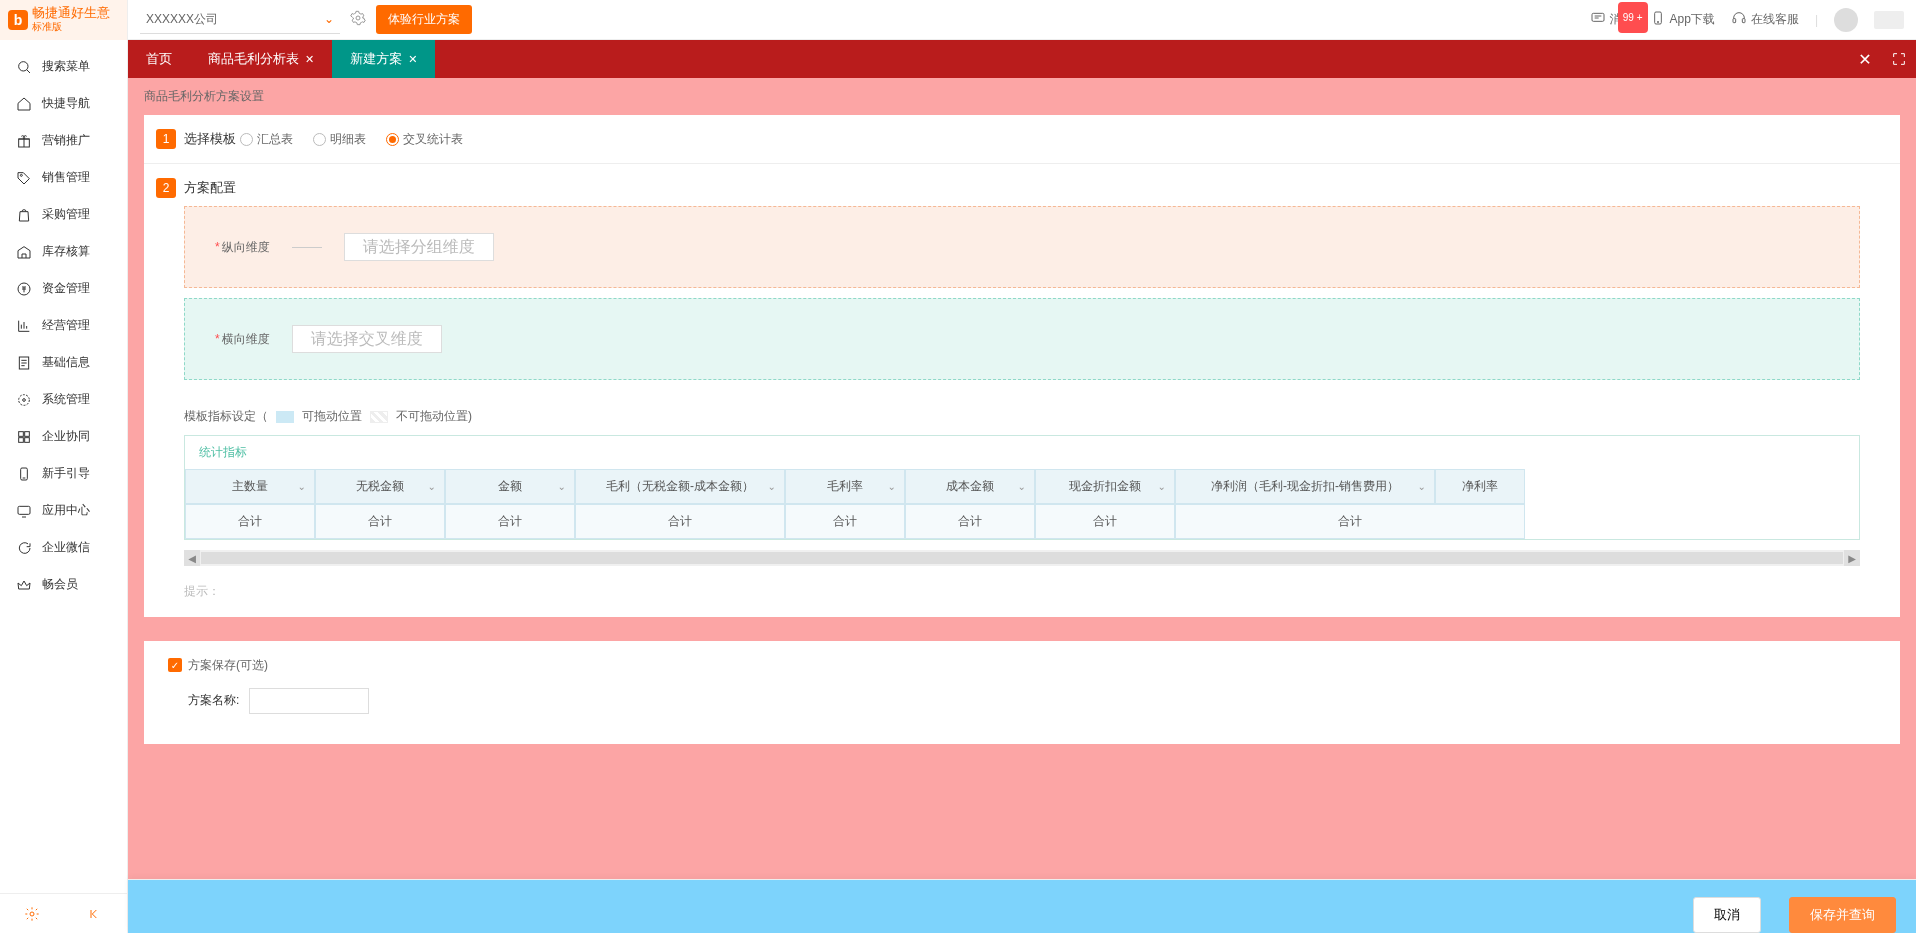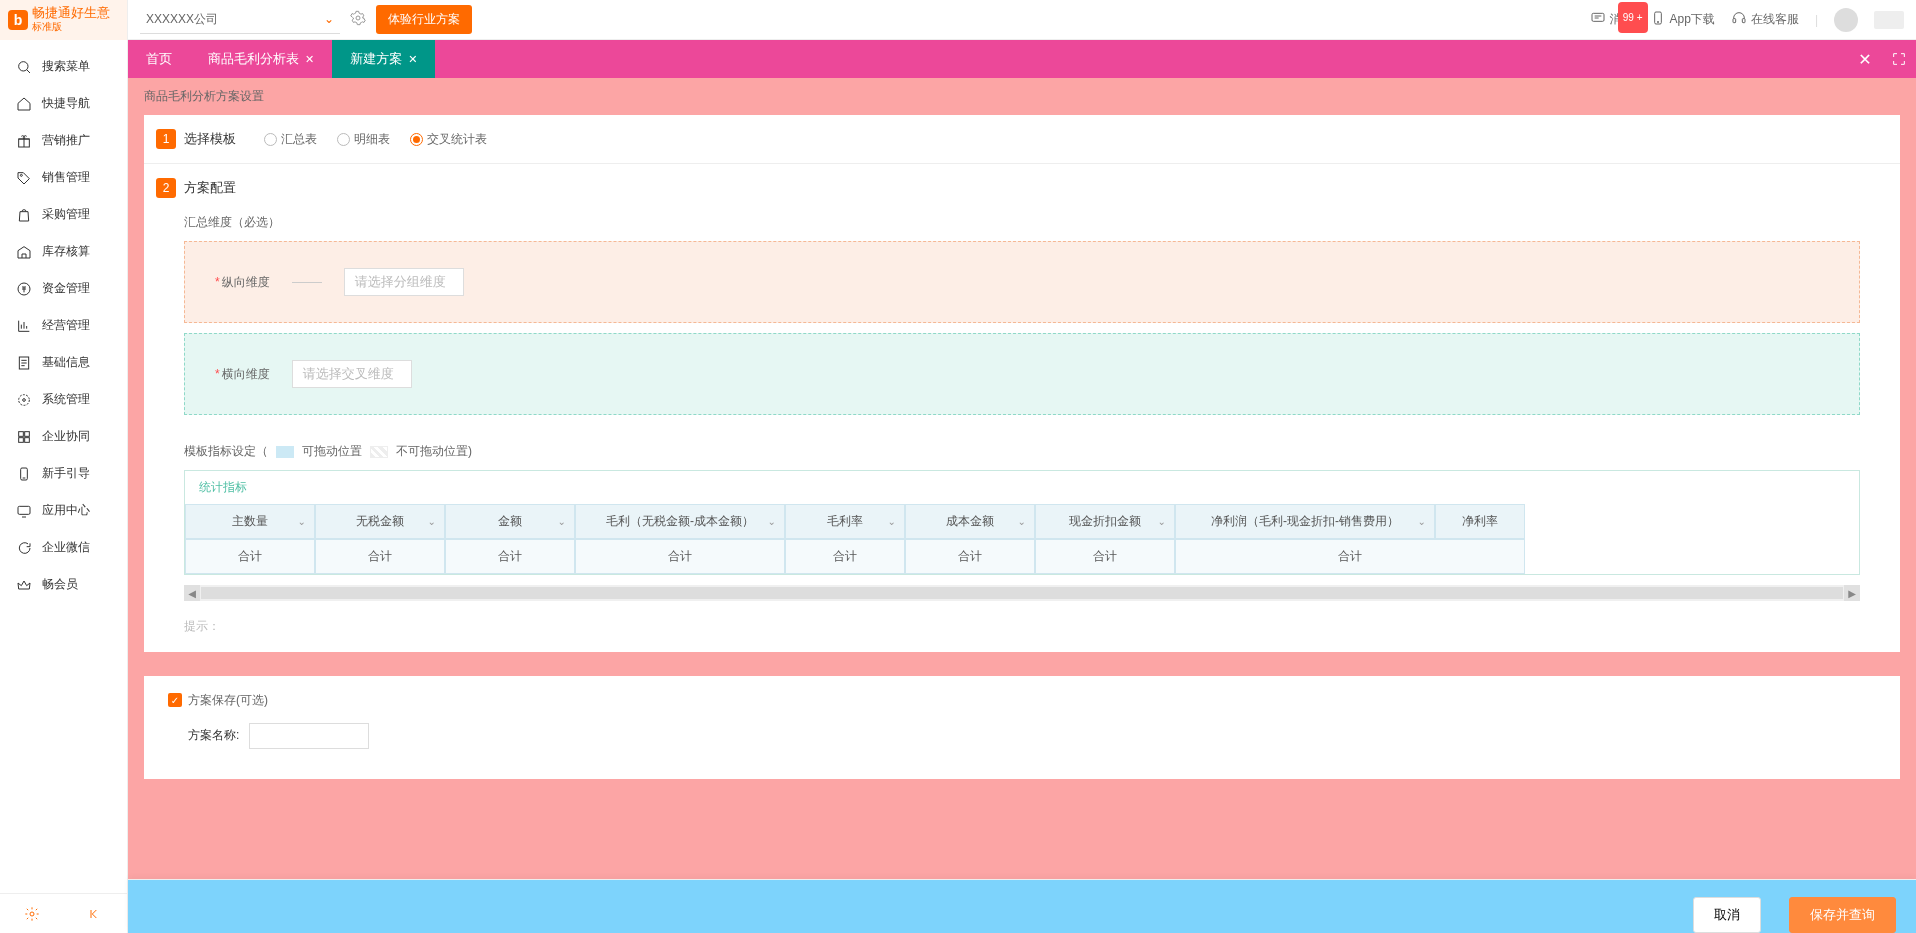--- a/index.html
+++ b/index.html
@@ -26,51 +26,51 @@
 .company-select { width: 200px; height: 28px; border: none; border-bottom: 1px solid #ddd; display: flex; align-items: center; justify-content: space-between; padding: 0 6px; color: #666; cursor: pointer; }
 .gear-btn { margin: 0 10px; color: #999; cursor: pointer; }
 .try-btn { background: #ff6a00; color: #fff; border: none; border-radius: 3px; padding: 6px 12px; cursor: pointer; font-size: 12px; text-align: center; }
 .top-right { margin-left: auto; display: flex; align-items: center; gap: 16px; }
 .top-item { display: flex; align-items: center; gap: 4px; color: #666; cursor: pointer; position: relative; }
 .badge { position: absolute; top: -8px; right: -14px; background: #ff4d4f; color: #fff; border-radius: 4px; padding: 10px 5px; font-size: 10px; }
 .avatar { width: 24px; height: 24px; background: #ddd; border-radius: 50%; }
 .user-block { width: 30px; height: 18px; background: #eee; border-radius: 2px; }
 
 
-.tabs-bar { height: 38px; background: #ec4899; display: flex; align-items: stretch; }
+.tabs-bar { height: 38px; background: #b91c1c; display: flex; align-items: stretch; }
 .tab { display: flex; align-items: center; padding: 0 18px; color: #fff; cursor: pointer; font-size: 13px; position: relative; }
 .tab.active { background: #009688; }
 .tab-close { margin-left: 6px; font-size: 11px; cursor: pointer; }
 .tabs-right { margin-left: auto; display: flex; align-items: center; }
 .tabs-icon { width: 34px; display: flex; align-items: center; justify-content: center; color: #fff; cursor: pointer; font-size: 16px; }
 
 
 .content { flex: 1; background: #fca5a5; overflow: auto; padding-bottom: 60px; }
 .page-title { padding: 10px 16px; color: #666; font-size: 12px; }
 .panel { background: #fff; margin: 0 16px 0 16px; padding: 14px 0; }
 
 .step-row { display: flex; align-items: center; padding: 0 12px 14px 12px; border-bottom: 1px solid #eee; }
 .step-num { width: 20px; height: 20px; background: #ff6a00; color: #fff; border-radius: 3px; display: flex; align-items: center; justify-content: center; font-size: 12px; margin-right: 8px; }
-.step-label { color: #333; margin-right: 28px; font-size: 13px; }
+.step-label { color: #333; margin-right: 4px; font-size: 13px; }
 .radio-group { display: flex; gap: 20px; }
 .radio-opt { display: flex; align-items: center; gap: 4px; cursor: pointer; color: #666; }
 .radio { width: 13px; height: 13px; border: 1px solid #bbb; border-radius: 50%; display: inline-flex; align-items: center; justify-content: center; }
 .radio.checked { border-color: #ff6a00; }
 .radio.checked::after { content: ""; width: 7px; height: 7px; background: #ff6a00; border-radius: 50%; }
 
 .section-head { display: flex; align-items: center; padding: 14px 12px 8px 12px; }
 .sub-title { padding: 8px 0 10px 40px; color: #666; font-size: 12px; }
 
 .dim-box { margin: 0 40px 10px 40px; border: 1px dashed; padding: 26px 30px; display: flex; align-items: center; gap: 22px; }
 .dim-vertical { background: #fdeee6; border-color: #f5b895; }
 .dim-horizontal { background: #e6f7f3; border-color: #8fd9c8; }
 .dim-label { color: #666; font-size: 12px; }
 .req-star { color: #ff4d4f; margin-right: 2px; }
 .dash { width: 30px; height: 1px; background: #ccc; }
-.dim-select { min-width: 120px; height: 28px; border: 1px solid #ddd; background: #fff; display: flex; align-items: center; padding: 0 10px; color: #bbb; cursor: pointer; font-size: 13px; }
+.dim-select { min-width: 120px; height: 28px; border: 1px solid #ddd; background: #fff; display: flex; align-items: center; padding: 0 18px; color: #bbb; cursor: pointer; font-size: 16px; }
 
 .indicator-legend { display: flex; align-items: center; gap: 8px; padding: 18px 0 10px 40px; color: #666; font-size: 12px; }
 .legend-box { width: 18px; height: 12px; display: inline-block; }
 .legend-drag { background: #cce9f5; }
 .legend-nodrag { background: repeating-linear-gradient(45deg,#eee,#eee 3px,#fff 3px,#fff 6px); border: 1px solid #eee; }
 
 .indicator-wrap { margin: 0 40px; border: 1px solid #c9e8e0; }
 .indicator-title { color: #4fbfa4; padding: 8px 14px; font-size: 12px; }
 .ind-table { overflow-x: auto; }
 .ind-row { display: flex; min-width: 100%; }
@@ -349,21 +349,20 @@
                 <span class="radio checked"></span>
                 <span>交叉统计表</span>
               </label>
             </div>
         </div>
 
         <div class="section-head">
           <div class="step-num">2</div>
           <div class="step-label">方案配置</div>
         </div>
-        <div class="sub-title">汇总维度（必选）</div>
 
         <div class="dim-box dim-vertical">
           <div class="dim-label"><span class="req-star">*</span><span>纵向维度</span></div>
           <div class="dash"></div>
           <div class="dim-select">
               <span>请选择分组维度</span>
             </div>
         </div>
 
         <div class="dim-box dim-horizontal">

